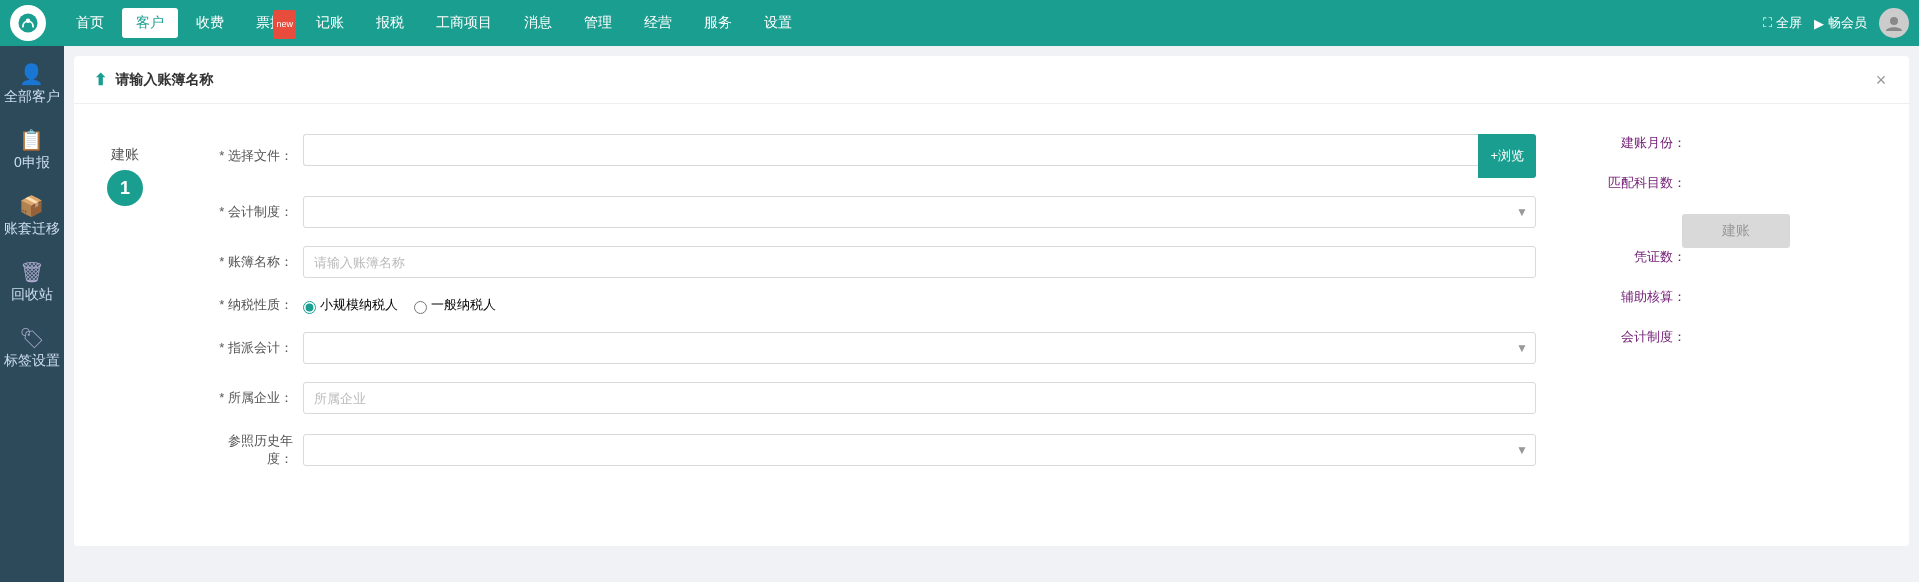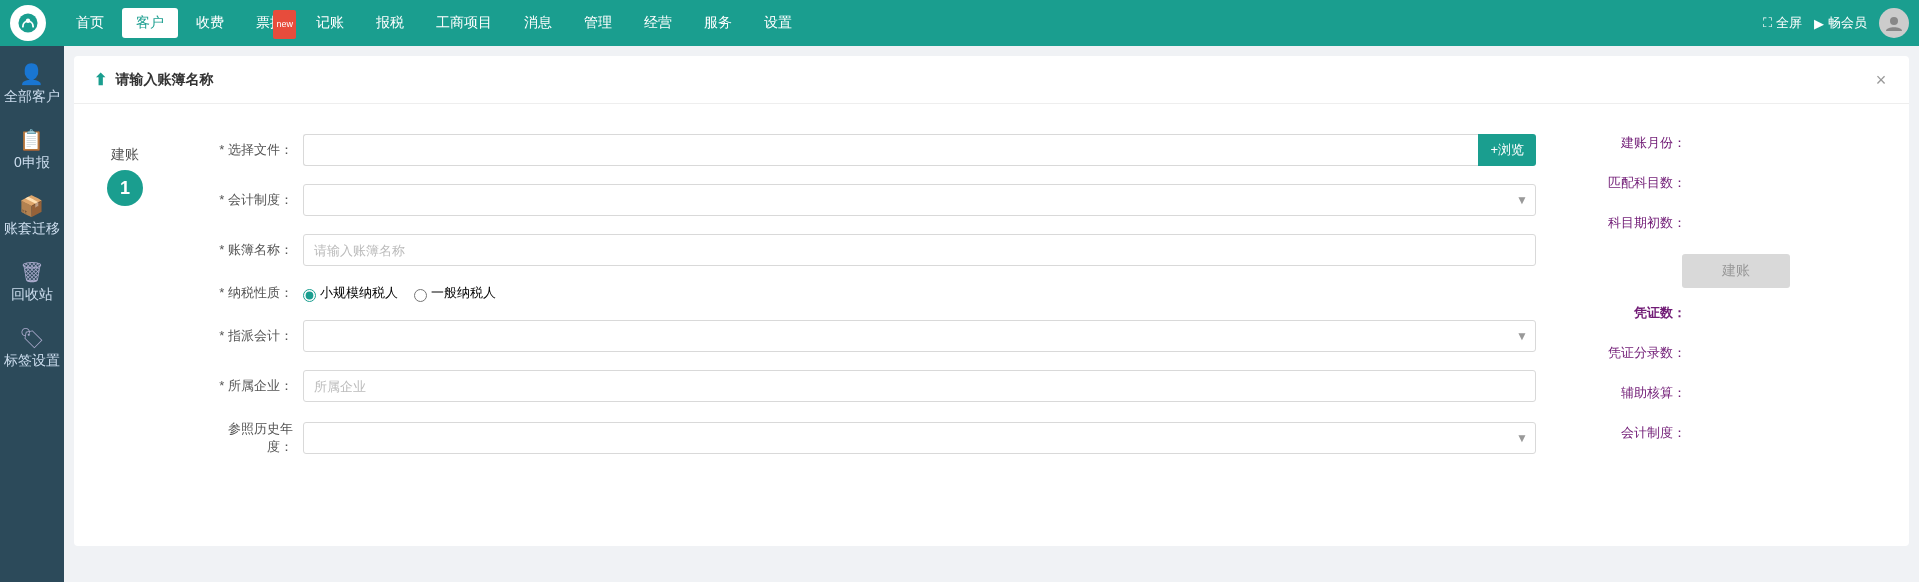--- a/index.html
+++ b/index.html
@@ -142,21 +142,21 @@
     .form-select {
       width: 100%; height: 32px; border: 1px solid #d9d9d9; border-radius: 3px;
       padding: 0 28px 0 10px; font-size: 13px; color: #333;
       appearance: none; background: #fff; cursor: pointer; outline: none;
     }
     .select-arrow {
       position: absolute; right: 8px; top: 50%; transform: translateY(-50%);
       pointer-events: none; color: #999; font-size: 12px;
     }
     .browse-btn {
-      background: #1a9e8f; color: #fff; border: none; padding: 0 12px; height: 32px;
+      background: #1a9e8f; color: #fff; border: none; padding: 0 12px; height: 44px;
       cursor: pointer; font-size: 13px; border-radius: 0 3px 3px 0; white-space: nowrap;
     }
     .file-input-wrap { display: flex; flex: 1; }
     .file-input-wrap .form-input { border-radius: 3px 0 0 3px; border-right: none; }
 
     
     .radio-group { display: flex; align-items: center; gap: 16px; }
     .radio-item { display: flex; align-items: flex-end; gap: 4px; cursor: pointer; }
     .radio-item input[type="radio"] { accent-color: #1a9e8f; }
 
@@ -336,35 +336,27 @@
 
         <div class="info-section">
           <div class="info-row">
             <span class="info-label">建账月份：</span>
             <span class="info-value"></span>
           </div>
           <div class="info-row">
             <span class="info-label">匹配科目数：</span>
             <span class="info-value"></span>
           </div>
-          <div class="info-row">
-            <span class="info-label">科目期初数：</span>
-            <span class="info-value"></span>
-          </div>
 
           <div class="build-btn-wrap">
             <button class="build-btn">建账</button>
           </div>
 
-          <div class="info-row" style="margin-top:16px;font-weight:bold;">
+          <div class="info-row" style="margin-top:0;">
             <span class="info-label">凭证数：</span>
-            <span class="info-value"></span>
-          </div>
-          <div class="info-row">
-            <span class="info-label">凭证分录数：</span>
             <span class="info-value"></span>
           </div>
           <div class="info-row">
             <span class="info-label">辅助核算：</span>
             <span class="info-value"></span>
           </div>
           <div class="info-row">
             <span class="info-label">会计制度：</span>
             <span class="info-value"></span>
           </div>

